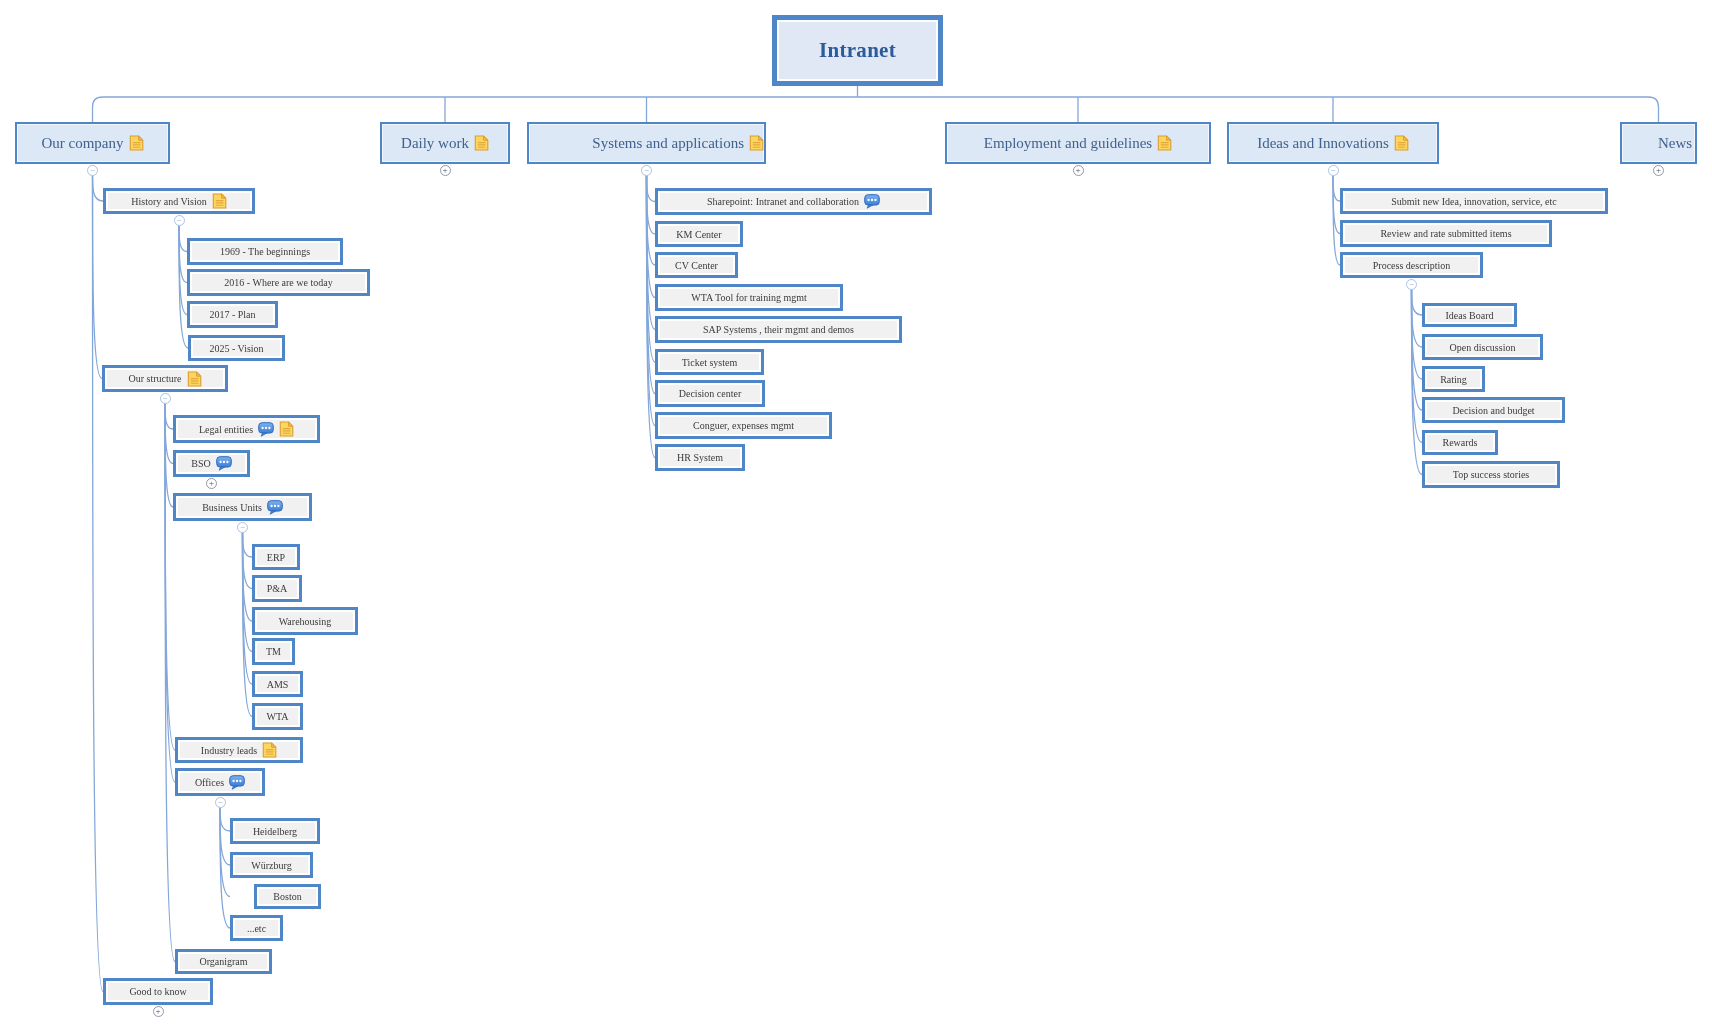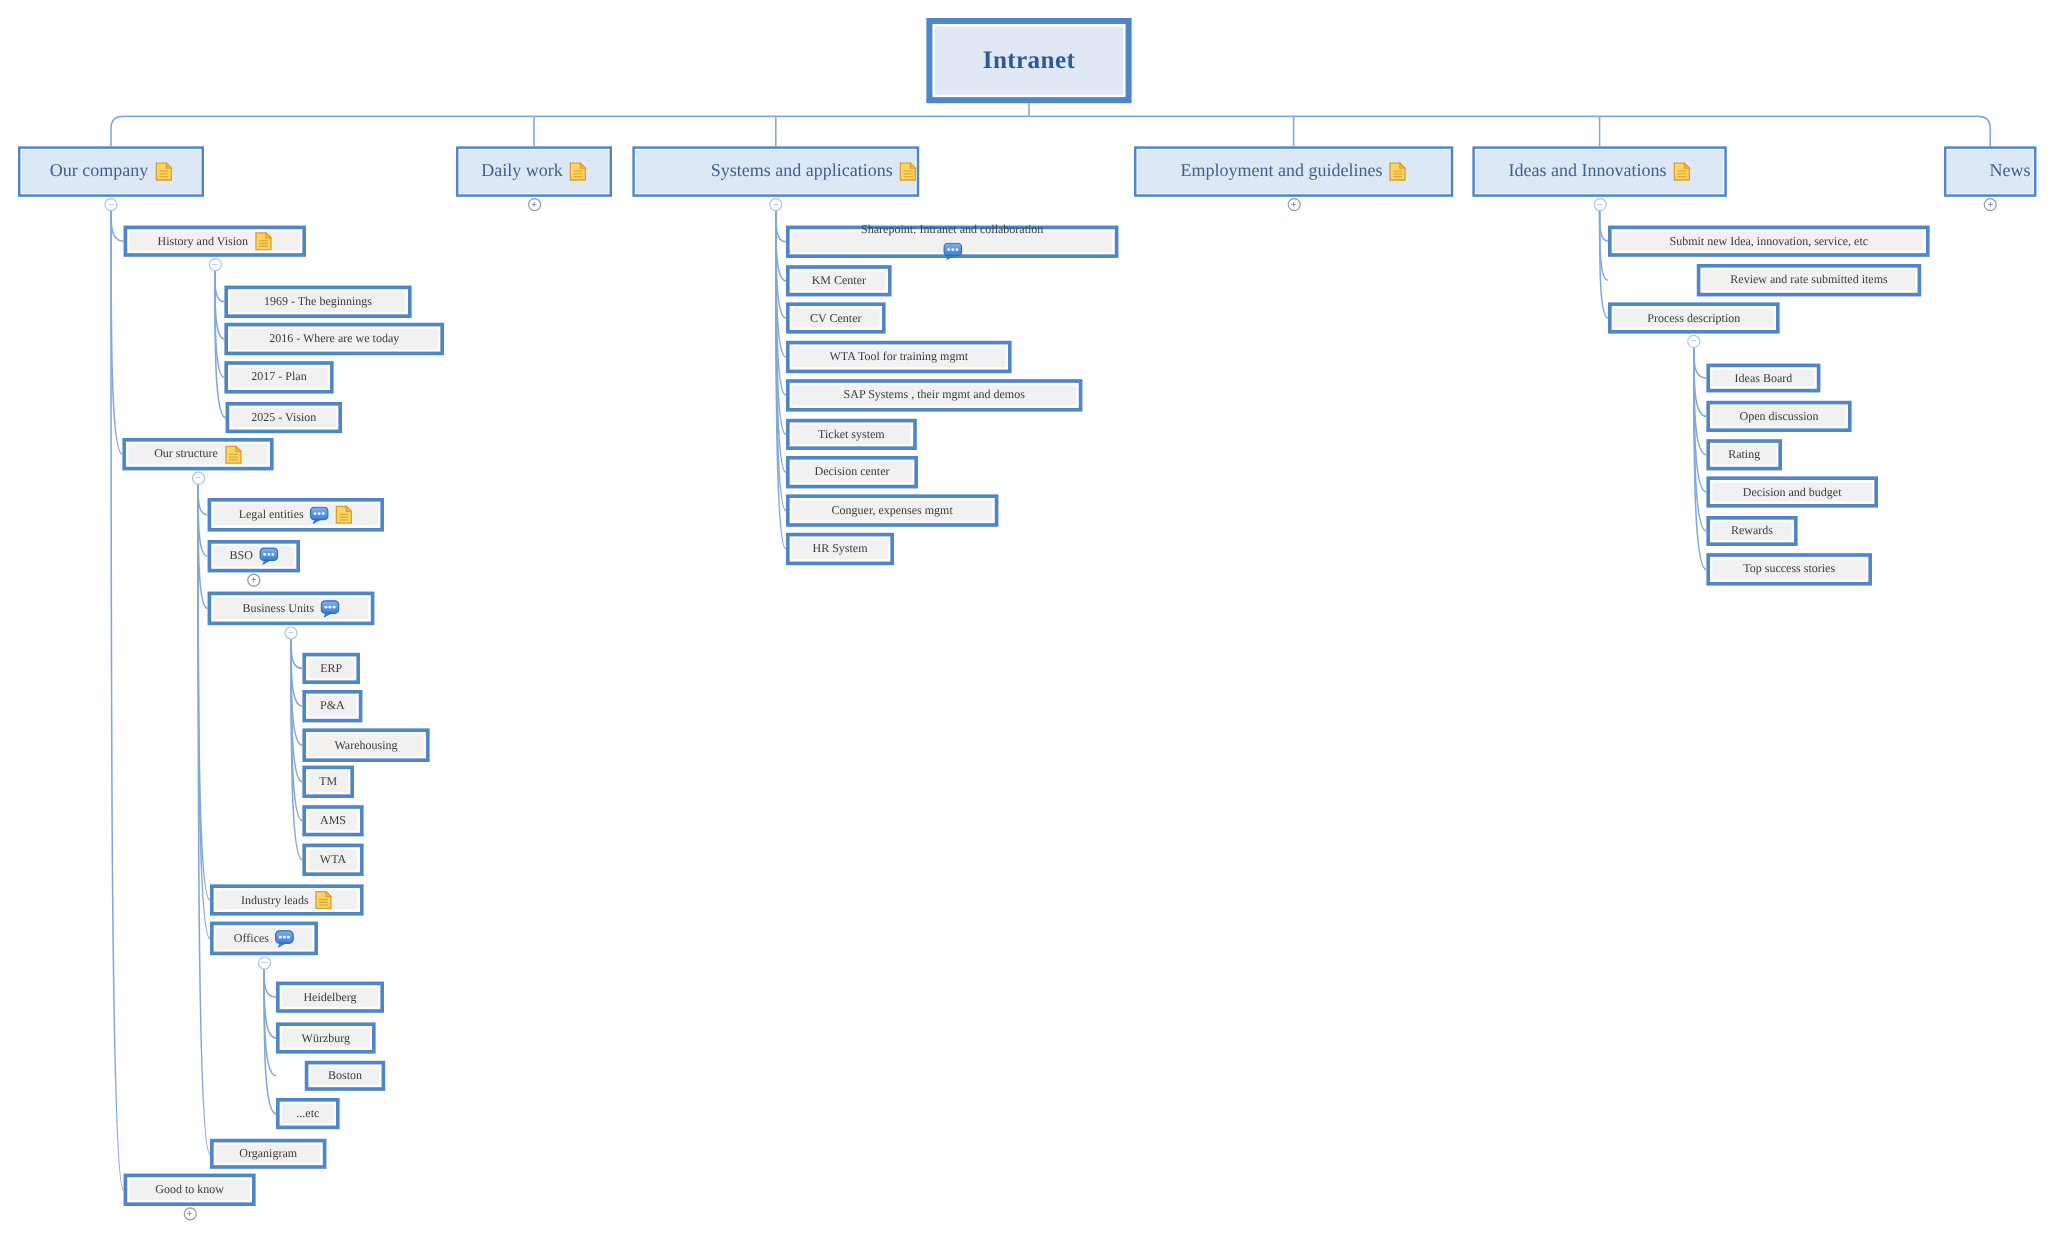--- a/index.html
+++ b/index.html
@@ -295,21 +295,21 @@
     <div class="node sub" style="left: 230px; top: 915px; width: 53px; height: 26px;">
       <span>...etc</span>
     </div>
     <div class="node sub" style="left: 175px; top: 949px; width: 97px; height: 25px;">
       <span>Organigram</span>
     </div>
     <div class="node sub" style="left: 103px; top: 978px; width: 110px; height: 27px;">
       <span>Good to know</span>
     </div>
     <div class="marker collapsed" style="left: 152.5px; top: 1006px;">+</div>
-    <div class="node sub" style="left: 655px; top: 188px; width: 277px; height: 27px; flex-direction: column;">
+    <div class="node sub" style="left: 655px; top: 188px; width: 277px; height: 27px;">
       <span>Sharepoint: Intranet and collaboration</span>
       <span class="icon">
         <svg width="16" height="15" viewBox="0 0 16 15">
           <rect x="0.7" y="0.7" width="14.6" height="10.4" rx="3.4" fill="url(#cg)" stroke="#2e6cc0" stroke-width="1"></rect>
           <path d="M4.8 10.6 L3.1 14.2 L8.8 11 Z" fill="#3f7fd6" stroke="#2e6cc0" stroke-width="0.8"></path>
           <circle cx="4.6" cy="6" r="1.15" fill="#fff"></circle>
           <circle cx="8" cy="6" r="1.15" fill="#fff"></circle>
           <circle cx="11.4" cy="6" r="1.15" fill="#fff"></circle>
         </svg>
       </span>
@@ -334,21 +334,21 @@
     </div>
     <div class="node sub" style="left: 655px; top: 412px; width: 177px; height: 27px;">
       <span>Conguer, expenses mgmt</span>
     </div>
     <div class="node sub" style="left: 655px; top: 444px; width: 90px; height: 27px;">
       <span>HR System</span>
     </div>
     <div class="node sub" style="left: 1340px; top: 188px; width: 268px; height: 26px;">
       <span>Submit new Idea, innovation, service, etc</span>
     </div>
-    <div class="node sub" style="left: 1414px; top: 220px; width: 187px; height: 27px;">
+    <div class="node sub" style="left: 1340px; top: 220px; width: 212px; height: 27px;">
       <span>Review and rate submitted items</span>
     </div>
     <div class="node sub" style="left: 1340px; top: 252px; width: 143px; height: 26px;">
       <span>Process description</span>
     </div>
     <div class="marker expanded" style="left: 1406px; top: 279px;">−</div>
     <div class="node sub" style="left: 1422px; top: 303px; width: 95px; height: 24px;">
       <span>Ideas Board</span>
     </div>
     <div class="node sub" style="left: 1422px; top: 334px; width: 121px; height: 26px;">

